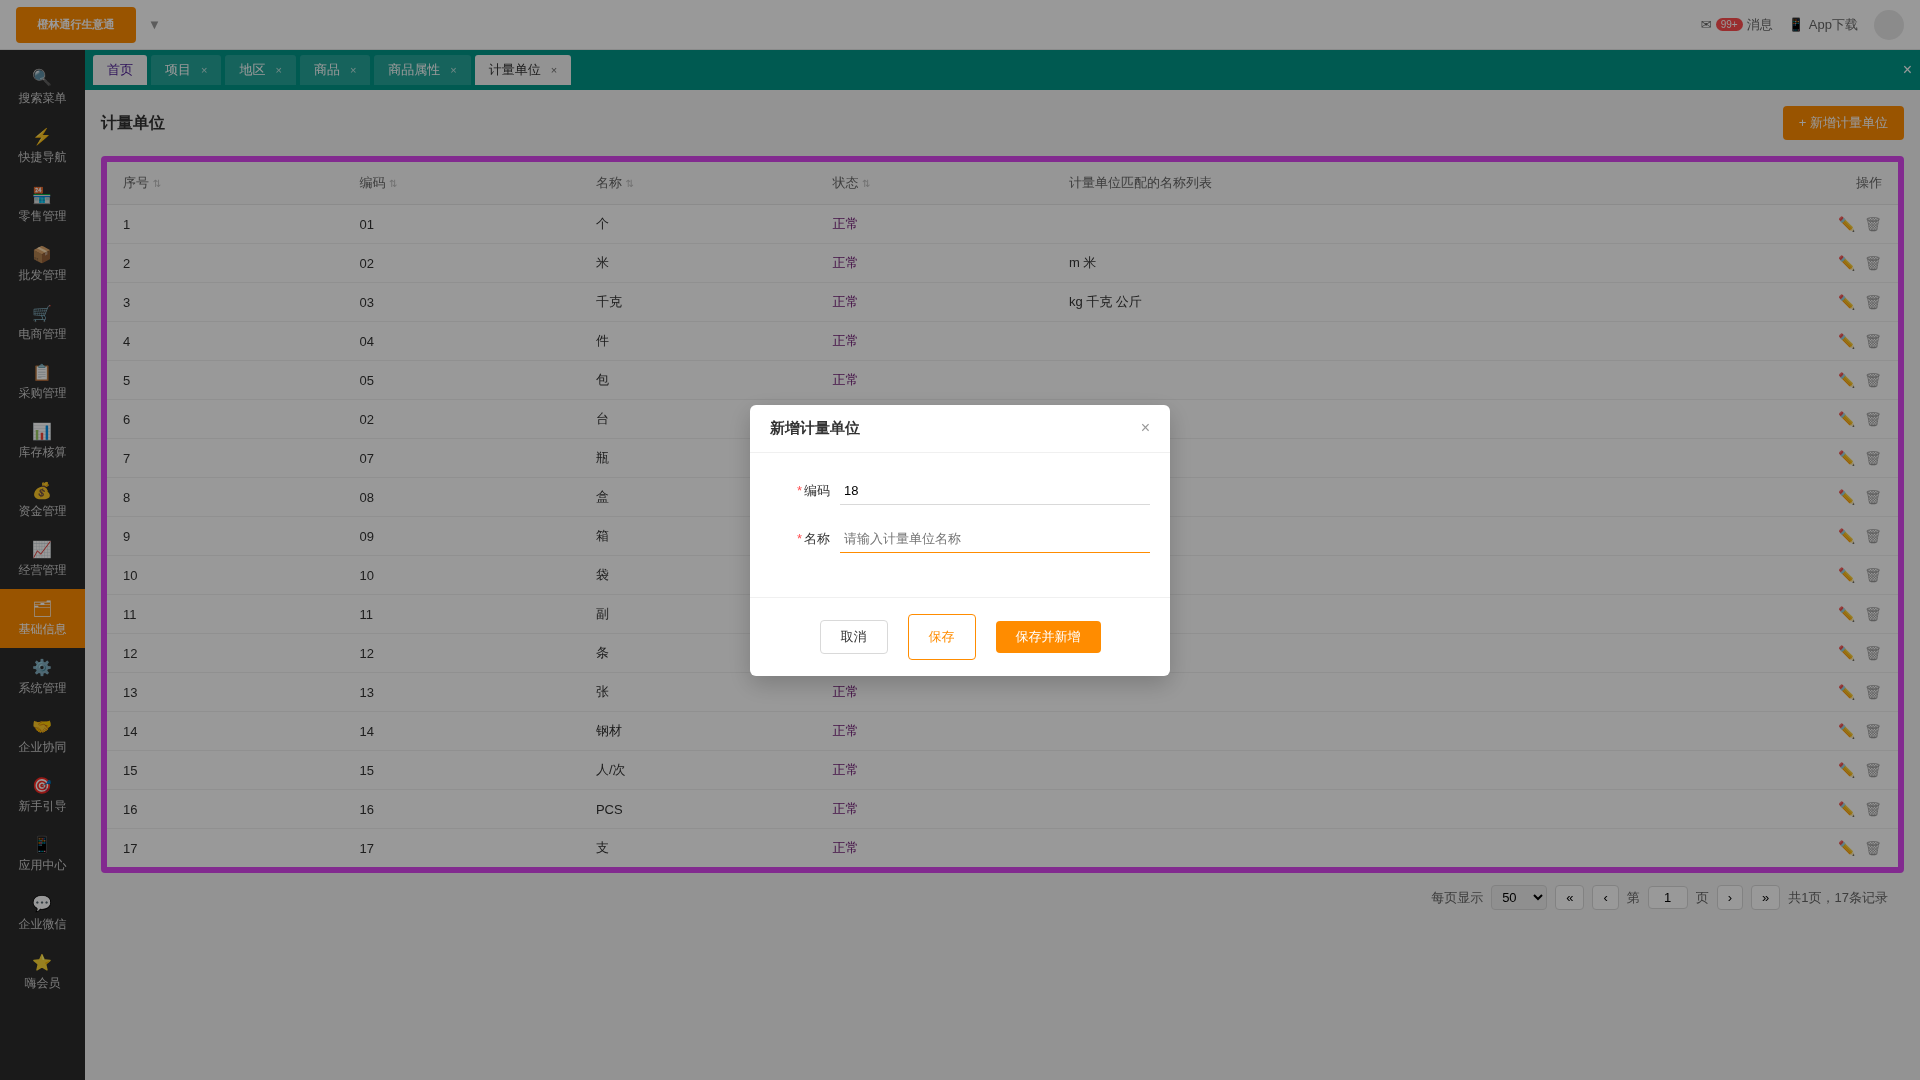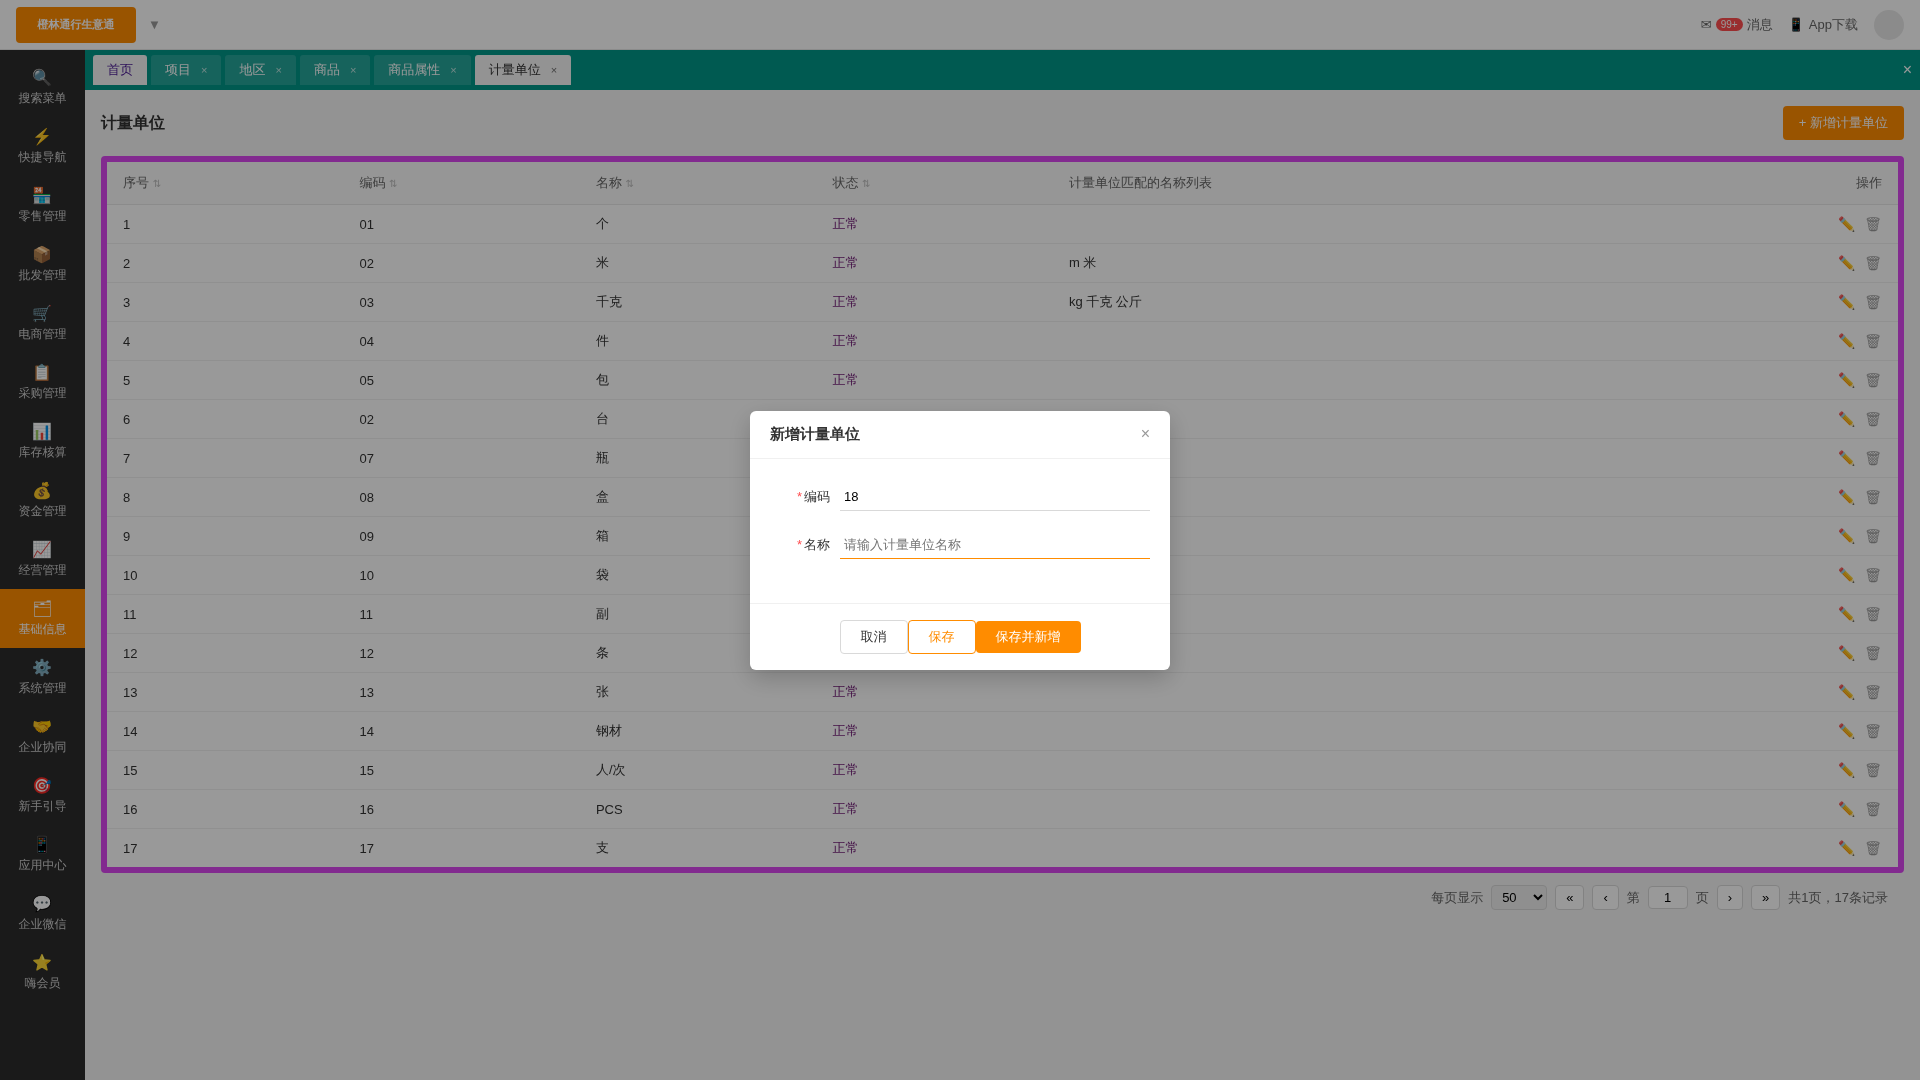--- a/index.html
+++ b/index.html
@@ -65,23 +65,23 @@
     .modal { background: #fff; border-radius: 6px; width: 420px; box-shadow: 0 8px 24px rgba(0,0,0,0.2); }
     .modal-header { display: flex; align-items: center; justify-content: space-between; padding: 14px 20px; border-bottom: 1px solid #f0f0f0; }
     .modal-title { font-size: 15px; font-weight: bold; color: #333; }
     .modal-close { cursor: pointer; color: #999; font-size: 16px; }
     .modal-body { padding: 24px 20px; }
     .form-item { display: flex; align-items: center; margin-bottom: 20px; }
     .form-label { width: 60px; text-align: right; margin-right: 10px; color: #333; font-size: 13px; }
     .form-label .required { color: #ff4d4f; margin-right: 2px; }
     .form-input { flex: 1; border: none; border-bottom: 1px solid #d9d9d9; padding: 6px 4px; font-size: 13px; outline: none; }
     .form-input.active-focus { border-bottom-color: #ff8c00; }
-    .modal-footer { display: flex; align-items: center; justify-content: center; gap: 0; padding: 16px 20px; border-top: 1px solid #f0f0f0; }
+    .modal-footer { display: flex; align-items: center; justify-content: center; gap: 20px; padding: 16px 20px; border-top: 1px solid #f0f0f0; }
     .btn-cancel { border: 1px solid #d9d9d9; background: #fff; color: #333; padding: 7px 20px; border-radius: 4px; cursor: pointer; font-size: 13px; }
-    .btn-save { border: 1px solid #ff8c00; background: #fff; color: #ff8c00; padding: 7px 20px; border-radius: 4px; cursor: pointer; font-size: 13px; }
+    .btn-save { border: 1px solid #ff8c00; background: #fff; color: #ff8c00; padding: 13px 20px; border-radius: 4px; cursor: pointer; font-size: 13px; }
     .btn-save-new { border: none; background: #ff8c00; color: #fff; padding: 7px 20px; border-radius: 4px; cursor: pointer; font-size: 13px; }
   </style>
 </head>
 <body>
 
 <div class="header">
   <div class="header-left">
     <div class="logo">
       <span style="font-size:11px;">橙林通行生意通</span>
     </div>

